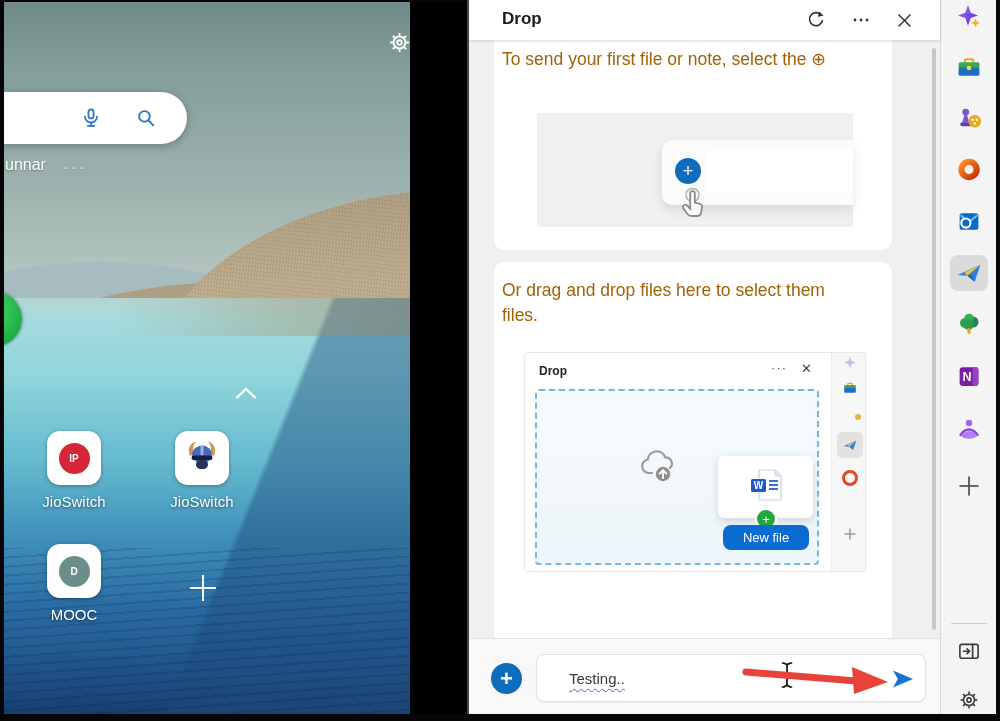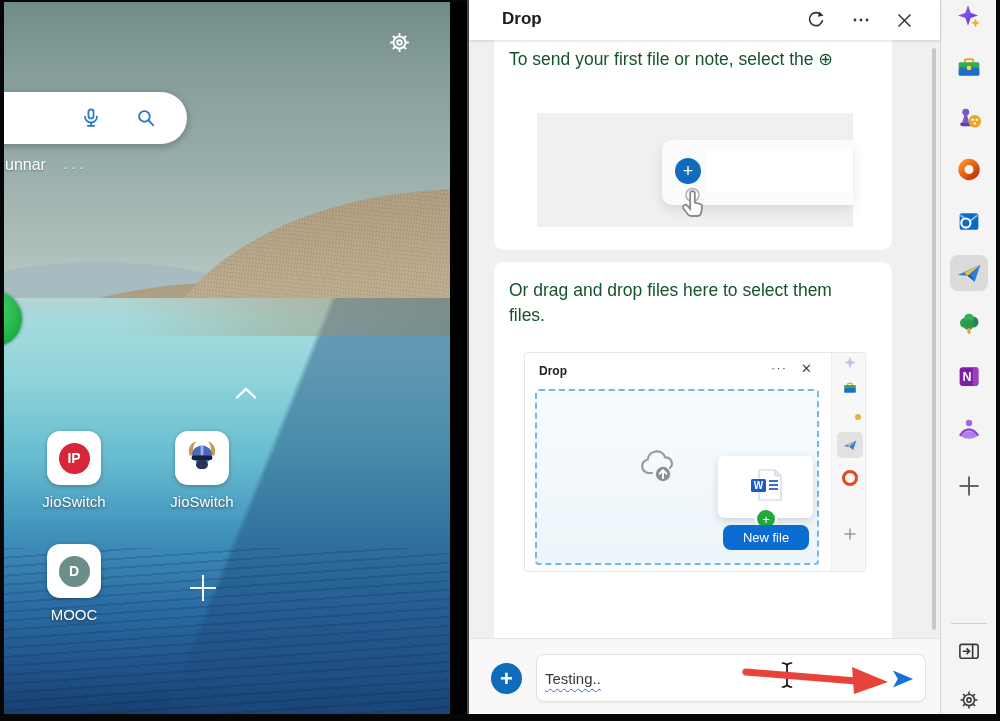--- a/index.html
+++ b/index.html
@@ -1,20 +1,20 @@
 <!DOCTYPE html>
 <html><head>
 <meta charset="utf-8">
 <style>
   html,body{margin:0;padding:0;background:#000;}
   body{width:1000px;height:721px;font-family:"Liberation Sans",sans-serif;-webkit-font-smoothing:antialiased;}
   #stage{position:relative;width:1000px;height:721px;overflow:hidden;background:#000;}
   
   #ntp{position:absolute;left:0;top:0;width:410px;height:714px;overflow:hidden;
-    background:linear-gradient(180deg,#6f8a88 0%,#859e9b 10%,#9db2ae 26%,#b7c7c2 40%,#c3cfca 44%);padding-left:40px;}
+    background:linear-gradient(180deg,#6f8a88 0%,#859e9b 10%,#9db2ae 26%,#b7c7c2 40%,#c3cfca 44%);}
   .hill{position:absolute;}
   .hill-far1{left:-140px;top:262px;width:480px;height:110px;background:#a7bcc0;border-radius:50% 50% 0 0/100% 100% 0 0;}
   .hill-far2{left:170px;top:238px;width:470px;height:140px;background:#9cb2ba;border-radius:55% 45% 0 0/100% 85% 0 0;}
   .hill-gold-main{left:150px;top:192px;width:520px;height:180px;transform:rotate(-4deg);
     background:linear-gradient(180deg,#ab9a7c 0%,#b8a888 45%,#bfb094 100%);
     border-radius:55% 45% 0 0/95% 75% 0 0;}
   .hill-gold-low{left:30px;top:282px;width:390px;height:55px;transform:rotate(-1.5deg);
     background:linear-gradient(180deg,#ac9d80,#b6a78a);border-radius:50% 50% 0 0/100% 100% 0 0;}
   .hill-texture{left:150px;top:192px;width:520px;height:180px;transform:rotate(-4deg);border-radius:55% 45% 0 0/95% 75% 0 0;
     background:repeating-linear-gradient(100deg,rgba(255,255,255,.10) 0 1px,transparent 1px 3px),repeating-linear-gradient(10deg,rgba(90,75,50,.08) 0 1px,transparent 1px 4px);}
@@ -29,32 +29,32 @@
     background:radial-gradient(circle at 38% 35%,#4fe273,#1fae45 70%);box-shadow:1px 0 3px rgba(0,0,0,.3);}
   #search-pill{position:absolute;left:-44px;top:92px;width:231px;height:52px;background:#fff;border-radius:26px;
     box-shadow:0 2px 8px rgba(0,0,0,.28);}
   #search-pill .ic{position:absolute;top:15px;}
   #ntp-gear{position:absolute;left:388px;top:31px;}
   #partial-row{position:absolute;left:5px;top:156px;color:#fff;font-size:16px;text-shadow:0 1px 2px rgba(0,0,0,.35);}
   #overflow-dots{position:absolute;left:63px;top:158px;color:#fff;font-size:15px;letter-spacing:3px;opacity:.95;text-shadow:0 1px 2px rgba(0,0,0,.35);}
   #collapse-chevron{position:absolute;left:235px;top:386px;}
   .tile{position:absolute;width:54px;height:54px;background:#fff;border-radius:13px;box-shadow:0 1px 4px rgba(0,0,0,.30);
     display:flex;align-items:center;justify-content:center;}
-  .badge{width:31px;height:31px;border-radius:50%;color:#fff;font-size:14px;font-weight:bold;
+  .badge{width:31px;height:31px;border-radius:50%;color:#fff;font-size:10px;font-weight:bold;
     display:flex;align-items:center;justify-content:center;}
   .tile-label{position:absolute;width:120px;text-align:center;color:#fff;font-size:15px;text-shadow:0 1px 3px rgba(0,0,0,.55);}
   
   #drop-panel{position:absolute;left:467px;top:0;width:473px;height:714px;background:#f0f0f1;border-left:2px solid #474747;box-sizing:border-box;}
   #dp-header{position:absolute;left:0;top:0;width:471px;height:40px;background:#fff;box-shadow:0 1px 3px rgba(0,0,0,.14);z-index:5;}
   #dp-title{position:absolute;left:33px;top:9px;font-size:17px;font-weight:bold;color:#1a1a1a;}
   .hdr-btn{position:absolute;top:6px;width:28px;height:28px;display:flex;align-items:center;justify-content:center;border-radius:4px;}
   .card{position:absolute;left:25px;width:398px;background:#fff;border-radius:10px;}
   #card1{top:40px;height:210px;border-radius:0 0 10px 10px;}
   #card2{top:262px;height:404px;}
-  .card-text{position:absolute;left:15px;color:#14532d;font-size:17.5px;line-height:25px;white-space:nowrap;}
+  .card-text{position:absolute;left:8px;color:#a16207;font-size:17.5px;line-height:25px;white-space:nowrap;}
   #illo1{position:absolute;left:43px;top:73px;width:316px;height:114px;background:#eef0f1;}
   #illo1 .mock{position:absolute;left:125px;top:27px;width:191px;height:65px;background:#fbfbfc;border-radius:10px 0 0 10px;box-shadow:0 5px 12px rgba(0,0,0,.10);}
   #illo1 .mock-input{position:absolute;left:169px;top:37px;width:147px;height:43px;background:#fff;border-radius:4px 0 0 4px;}
   #illo1 .mock-plus{position:absolute;left:138px;top:45px;width:26px;height:26px;border-radius:50%;background:#0f6cbd;color:#fff;
     display:flex;align-items:center;justify-content:center;font-size:18px;line-height:1;}
   #illo1 .hand{position:absolute;left:140px;top:74px;}
   #illo2{position:absolute;left:30px;top:90px;width:342px;height:220px;background:#fff;border:1px solid #e8e8e8;border-radius:3px;box-sizing:border-box;overflow:hidden;}
   #mini-title{position:absolute;left:14px;top:11px;font-size:12px;font-weight:bold;color:#222;}
   #mini-dots{position:absolute;left:246px;top:7px;font-size:13px;color:#555;letter-spacing:1px;}
   #mini-close{position:absolute;left:276px;top:8px;font-size:13px;color:#444;}
@@ -74,21 +74,21 @@
   .msb-outlook{width:12px;height:11px;background:#1272c8;border-radius:2px;position:relative;}
   .msb-outlook:after{content:"";position:absolute;left:1px;top:3px;width:5px;height:5px;border:1.5px solid #fff;border-radius:50%;}
   .msb-people{width:9px;height:9px;background:#3e87d6;border-radius:50%;position:relative;}
   .msb-people:after{content:"";position:absolute;left:5px;top:4px;width:6px;height:6px;background:#e9b23c;border-radius:50%;}
   #dp-scrollbar{position:absolute;left:463px;top:48px;width:4px;height:582px;background:#c7c7c7;border-radius:2px;}
   #dp-footer{position:absolute;left:0;top:638px;width:471px;height:76px;background:#f8f8f9;border-top:1px solid #e3e3e3;box-sizing:border-box;}
   #composer-plus{position:absolute;left:22px;top:24px;width:31px;height:31px;border-radius:50%;background:#0f6cbd;color:#fff;
     display:flex;align-items:center;justify-content:center;font-size:22px;line-height:1;font-weight:bold;}
   #composer-input{position:absolute;left:67px;top:15px;width:390px;height:48px;background:#fff;border:1px solid #e1e1e1;border-radius:8px;
     box-sizing:border-box;box-shadow:0 1px 2px rgba(0,0,0,.05);display:flex;align-items:center;}
-  #composer-text{margin-left:8px;font-size:15px;color:#3a3a3a;text-decoration:underline wavy #4468d0 1px;text-underline-offset:4px;}
+  #composer-text{margin-left:32px;font-size:15px;color:#3a3a3a;text-decoration:underline wavy #4468d0 1px;text-underline-offset:4px;}
   #send-btn{position:absolute;right:10px;top:12px;}
   #annot-arrow{position:absolute;left:273px;top:26px;z-index:8;}
   #annot-ibeam{position:absolute;left:311px;top:22px;z-index:8;}
   
   #edge-sidebar{position:absolute;left:940px;top:0;width:56px;height:714px;background:#f4f4f5;border-left:1px solid #d8d8d8;box-sizing:border-box;}
   .sb-ico{position:absolute;left:50%;transform:translateX(-50%);display:flex;align-items:center;justify-content:center;}
   #sb-active-bg{position:absolute;left:9px;top:255px;width:38px;height:36px;background:#dbdbdc;border-radius:8px;}
   #sb-divider{position:absolute;left:10px;top:623px;width:36px;height:1px;background:#cfcfcf;}
   
   .frame{position:absolute;background:#060606;}

